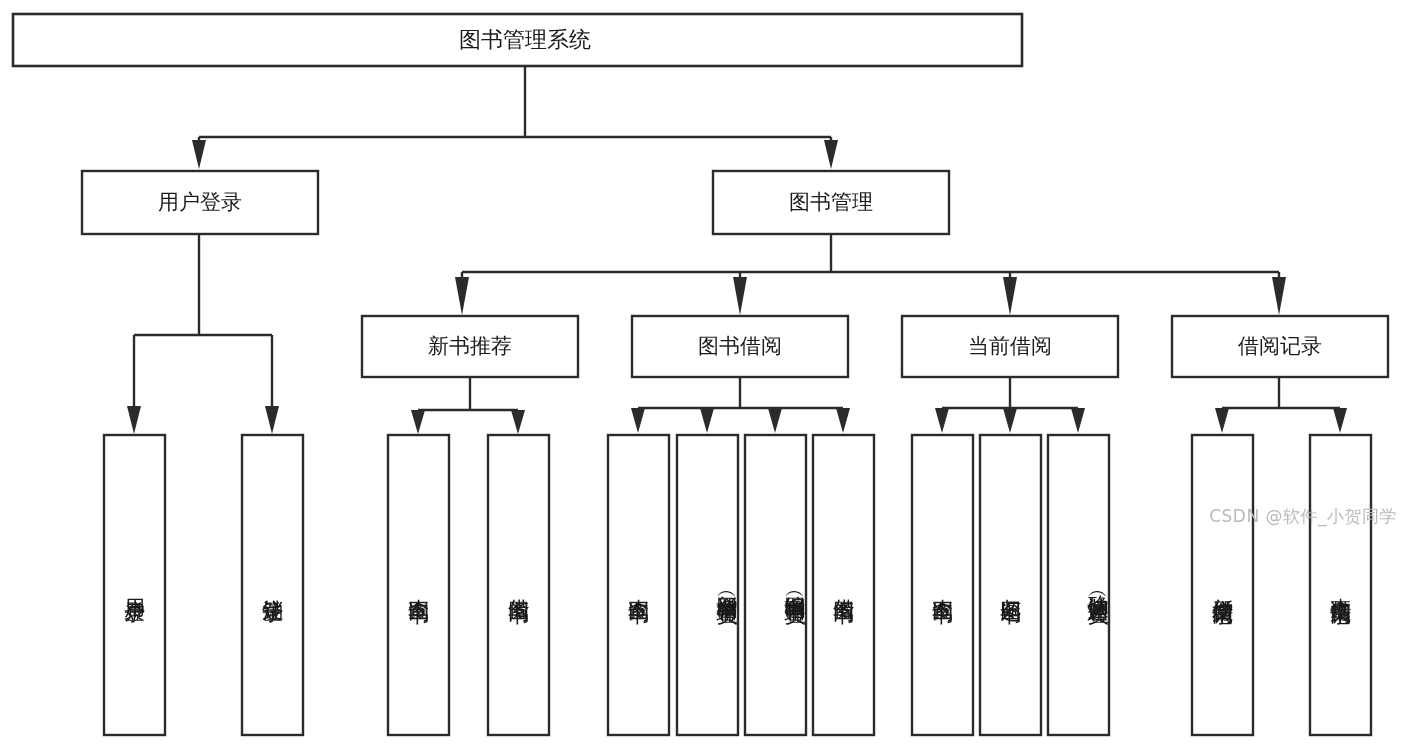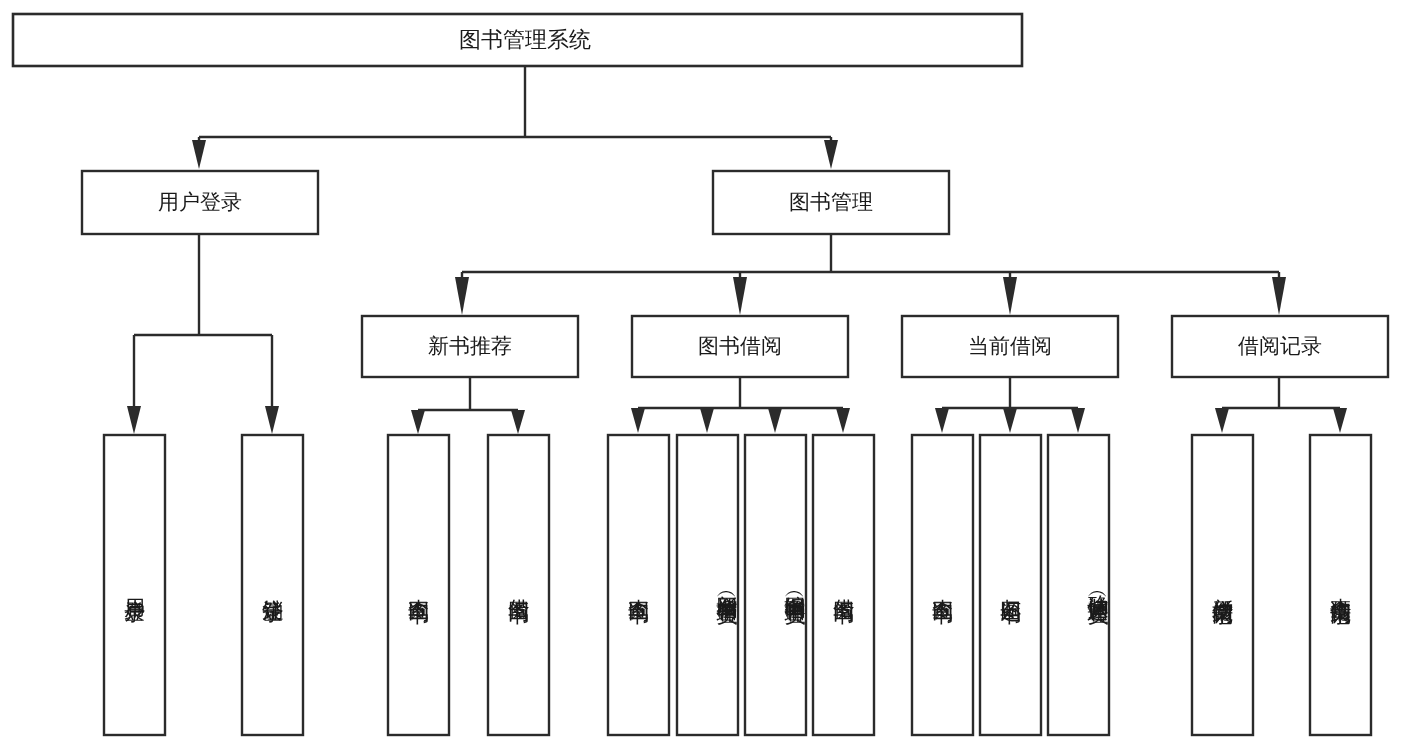--- a/index.html
+++ b/index.html
@@ -227,13 +227,14 @@
   <div class="leaf-label" style="left:745px; top:437px; width:61px; height:296px; align-items:flex-start;">编辑图书（管理员）</div>
   <div class="leaf-label" style="left:813px; top:435px; width:61px; height:300px;">借阅图书</div>
 
   <div class="leaf-label" style="left:912px; top:435px; width:61px; height:300px;">查询图书</div>
   <div class="leaf-label" style="left:980px; top:435px; width:61px; height:300px;">归还图书</div>
   <div class="leaf-label" style="left:1048px; top:437px; width:61px; height:296px; align-items:flex-start;">确认归还（管理员）</div>
 
   <div class="leaf-label" style="left:1192px; top:435px; width:61px; height:300px;">新增借阅记录</div>
   <div class="leaf-label" style="left:1310px; top:435px; width:61px; height:300px;">查询借阅记录</div>
 
+  <div class="watermark">CSDN @软件_小贺同学</div>
 </div>
 
 </body></html>

